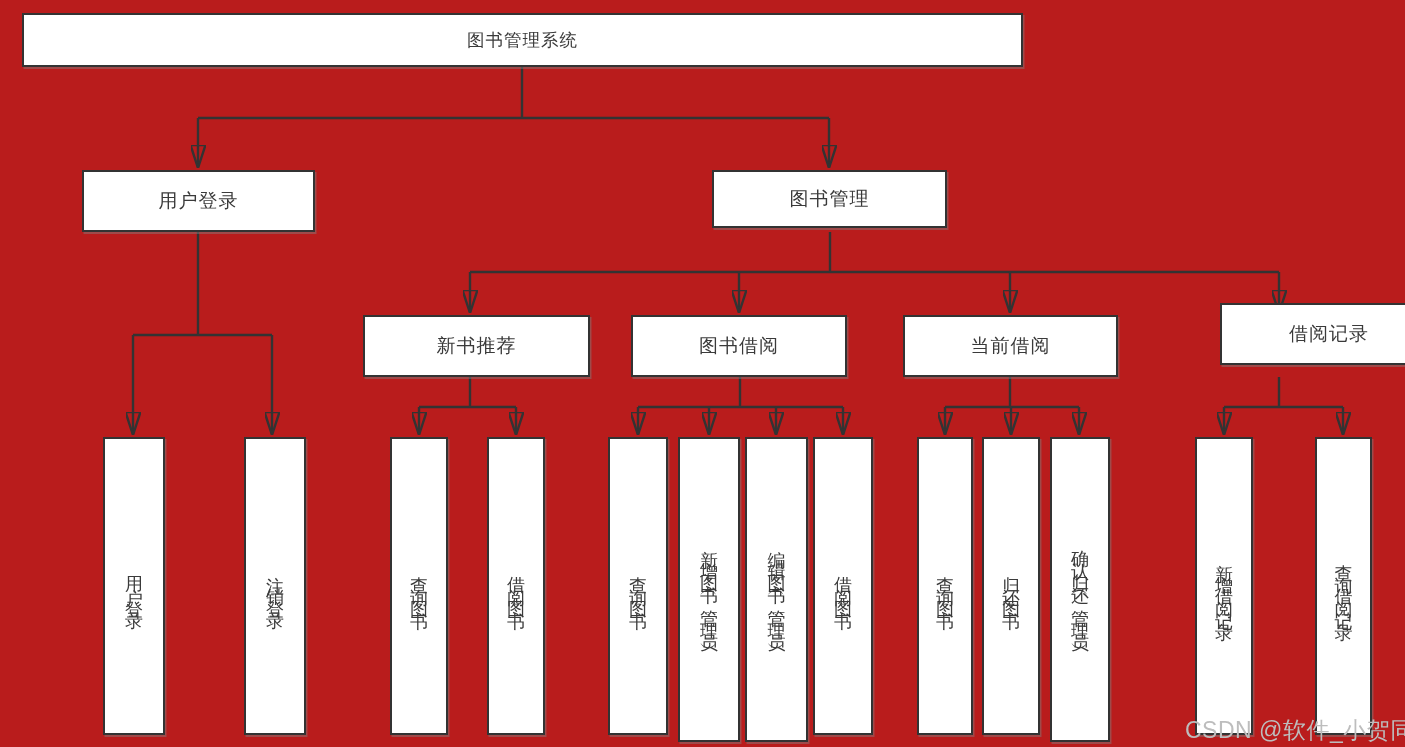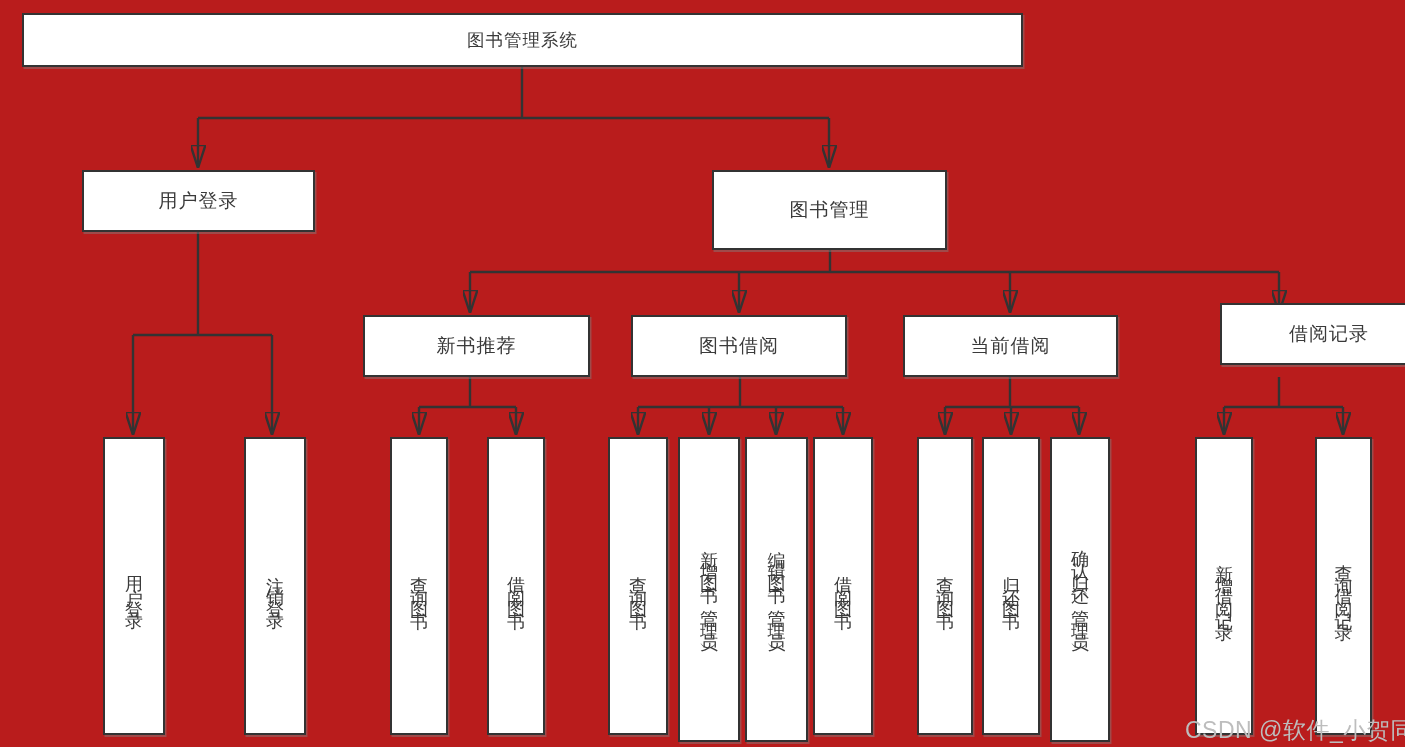--- a/index.html
+++ b/index.html
@@ -68,21 +68,21 @@
     <path marker-end="url(#arw)" d="M1343 407 V434"></path>
   </svg>
 
   <div class="box" style="left:22px;top:13px;width:1001px;height:54px;">
     <span class="h-label root-label">图书管理系统</span>
   </div>
 
   <div class="box" style="left:82px;top:170px;width:233px;height:62px;">
     <span class="h-label">用户登录</span>
   </div>
-  <div class="box" style="left:712px;top:170px;width:235px;height:80px;">
+  <div class="box" style="left:712px;top:170px;width:235px;height:58px;">
     <span class="h-label">图书管理</span>
   </div>
 
   <div class="box" style="left:363px;top:315px;width:227px;height:62px;">
     <span class="h-label">新书推荐</span>
   </div>
   <div class="box" style="left:631px;top:315px;width:216px;height:62px;">
     <span class="h-label">图书借阅</span>
   </div>
   <div class="box" style="left:903px;top:315px;width:215px;height:62px;">

